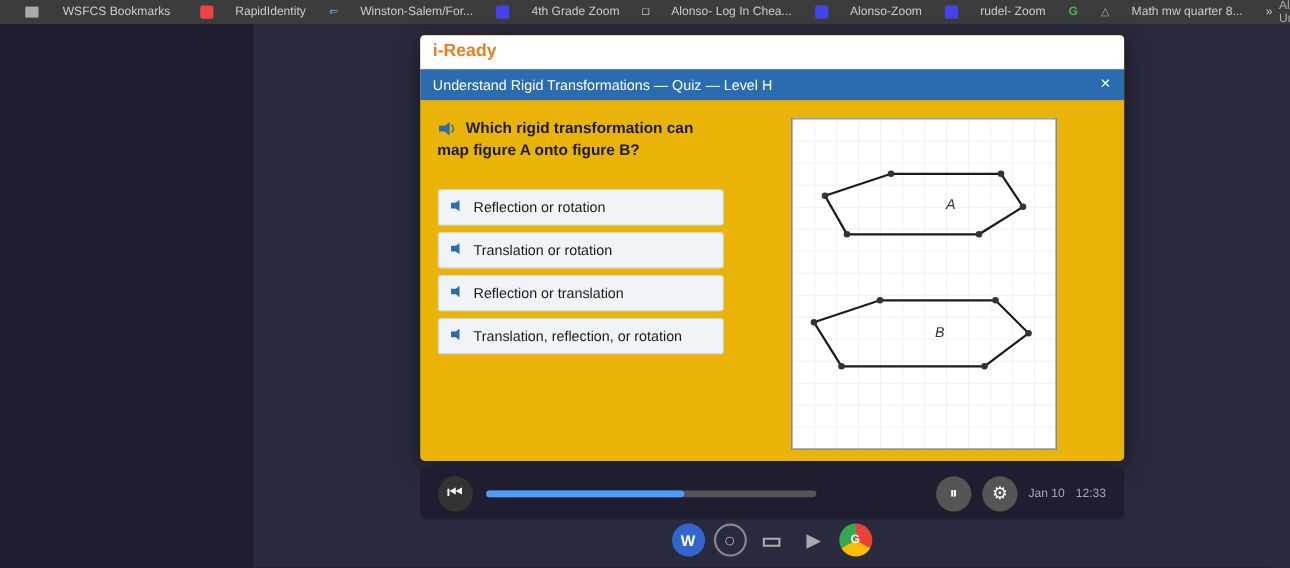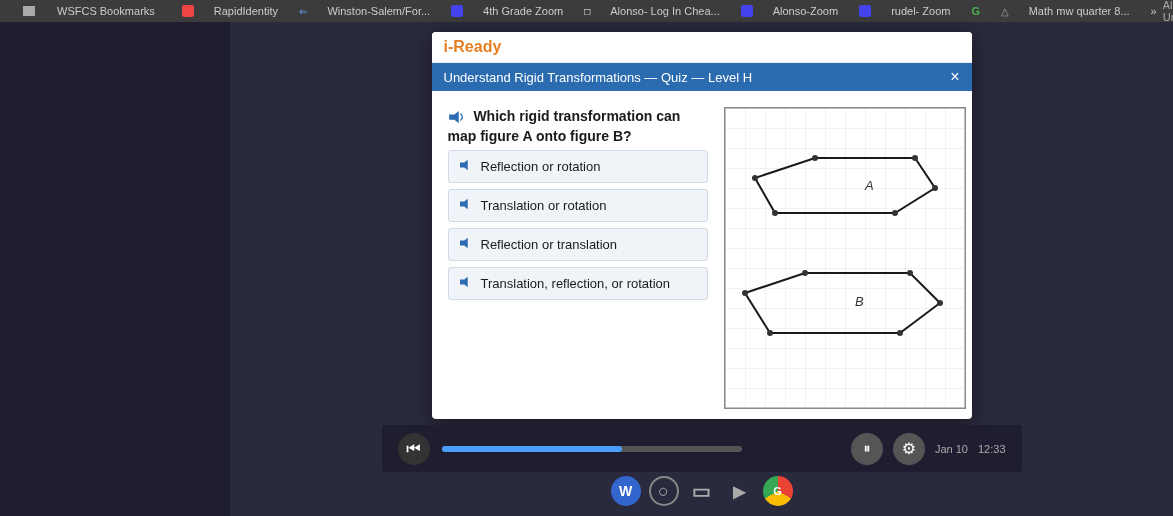--- a/index.html
+++ b/index.html
@@ -60,22 +60,22 @@
     
     .modal-container {
       flex: 1;
       display: flex;
       flex-direction: column;
       align-items: center;
       padding: 10px 0;
     }
 
     .modal {
-      background: #ffffff;
-      width: 540px;
+      background: #eab308;
+      width: 640px;
       border-radius: 4px;
       overflow: hidden;
       box-shadow: 0 4px 20px rgba(0,0,0,0.5);
     }
 
     .modal-header {
       background: #2b6cb0;
       color: white;
       padding: 6px 12px;
       display: flex;
@@ -123,21 +123,21 @@
     
     .question-side {
       width: 260px;
       flex-shrink: 0;
     }
 
     .question-title {
       font-size: 14px;
       font-weight: bold;
       color: #1a1a1a;
-      margin-bottom: 4px;
+      margin-bottom: 26px;
       line-height: 1.4;
     }
 
     .speaker-icon {
       display: inline-block;
       width: 18px;
       height: 14px;
       margin-right: 4px;
       vertical-align: middle;
     }

